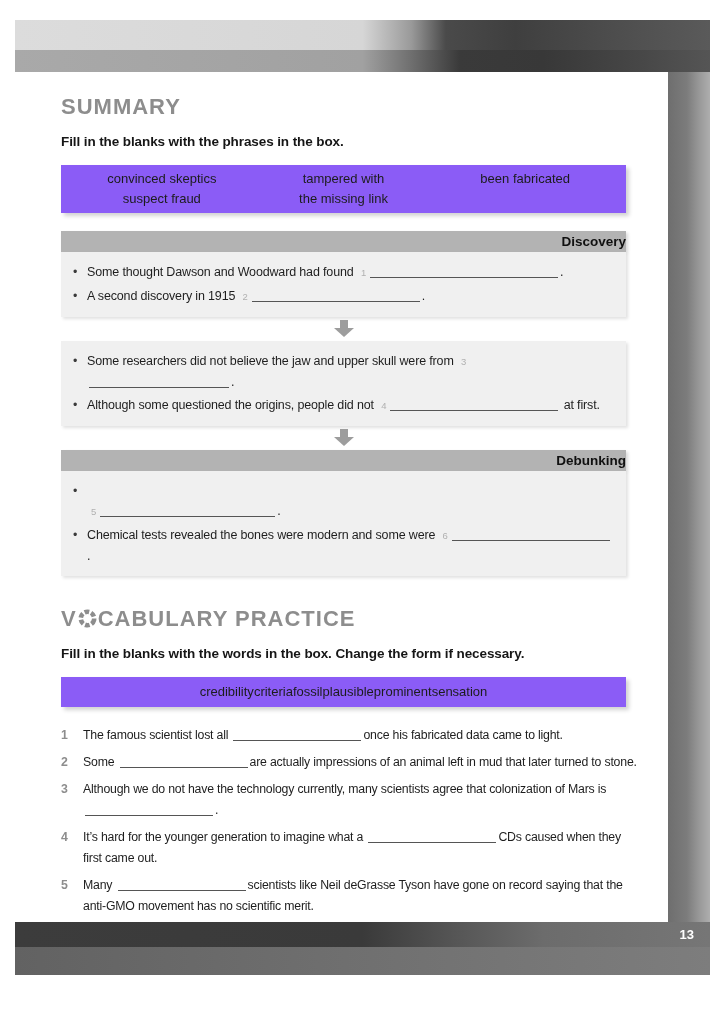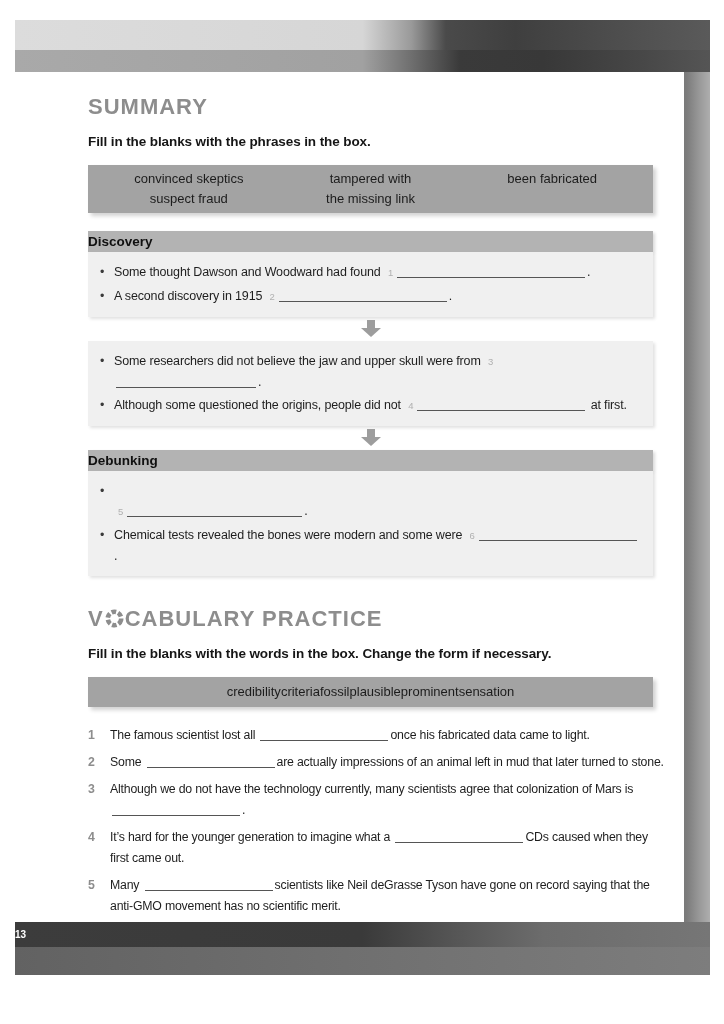--- a/index.html
+++ b/index.html
@@ -9,36 +9,36 @@
   }
   
   .photo-band-top{position:absolute;left:15px;top:20px;width:695px;height:30px;
     background:linear-gradient(90deg,#dcdcdc 0%,#d6d6d6 50%,#9a9a9a 57%,#4a4a4a 62%,#3f3f3f 72%,#4d4d4d 86%,#5a5a5a 100%);}
   .photo-band-bottom{position:absolute;left:15px;top:50px;width:695px;height:22px;
     background:linear-gradient(90deg,#a9a9a9 0%,#a1a1a1 50%,#6f6f6f 57%,#3a3a3a 64%,#383838 76%,#474747 90%,#555555 100%);}
   .right-strip{position:absolute;left:668px;top:72px;width:42px;height:875px;
     background:linear-gradient(90deg,#6e6e6e 0%,#7c7c7c 45%,#999999 75%,#aeaeae 100%);}
   .bottom-band-1{position:absolute;left:15px;top:922px;width:695px;height:40px;
     background:linear-gradient(90deg,#3c3c3c 0%,#3a3a3a 50%,#555555 63%,#6c6c6c 76%,#767676 100%);
-    color:#ffffff;font-size:10px;font-weight:bold;line-height:25px;text-align:left;
+    color:#ffffff;font-size:13px;font-weight:bold;line-height:25px;text-align:right;
     padding-right:16px;box-sizing:border-box;}
   .bottom-band-2{position:absolute;left:15px;top:947px;width:695px;height:28px;
     background:linear-gradient(90deg,#626262 0%,#6d6d6d 40%,#7d7d7d 100%);}
   
-  .page{position:absolute;left:71px;top:72px;width:613px;height:850px;background:#ffffff;
+  .page{position:absolute;left:44px;top:72px;width:613px;height:850px;background:#ffffff;
     box-sizing:border-box;padding:22px 18px 0 17px;}
   .h-title{font-size:22px;font-weight:bold;color:#8d8d8d;letter-spacing:1px;margin:0 0 14px 0;}
   .h-title svg{vertical-align:-2px;margin:0 1px;}
   .instruction{font-size:13.5px;font-weight:bold;color:#161616;margin:0 0 16px 0;letter-spacing:-0.1px;}
-  .graybox{background:#a3a3a3;margin:0 13px 18px 0;padding:4px 10px;
+  .graybox{background:#8b5cf6;margin:0 13px 18px 0;padding:4px 10px;
     box-shadow:3px 3px 4px rgba(0,0,0,0.18);}
   .phrase-row{display:grid;grid-template-columns:1fr 1fr 1fr;}
   .phrase-cell{text-align:center;font-size:13px;line-height:20px;color:#1c1c1c;}
   .word-row{display:flex;justify-content:center;font-size:13px;line-height:22px;color:#1c1c1c;}
-  .section-header{background:#b3b3b3;margin:0 13px 0 0;text-align:left;font-weight:bold;
+  .section-header{background:#b3b3b3;margin:0 13px 0 0;text-align:right;font-weight:bold;
     font-size:13.5px;color:#101010;padding:3px 0;box-shadow:2px 2px 3px rgba(0,0,0,0.15);}
   .section-body{background:#f0f0f0;margin:0 13px 0 0;padding:7px 14px 7px 12px;
     box-shadow:2px 2px 3px rgba(0,0,0,0.12);}
   .bullet{display:flex;font-size:12.5px;line-height:20px;color:#1e1e1e;margin:3px 0;letter-spacing:-0.15px;}
   .bullet .dot{width:14px;flex:none;color:#3a3a3a;}
   .bullet .btext{flex:1;}
   .blank{display:inline-block;border-bottom:1px solid #555555;height:13px;vertical-align:-2px;margin:0 2px;}
   .bnum{font-size:9.5px;color:#b0b0b0;margin:0 2px 0 4px;}
   .arrow-wrap{height:18px;margin:3px 13px 3px 0;display:flex;justify-content:center;}
   .arrow .stem{width:8px;height:8px;background:#9d9d9d;margin:0 auto;}

